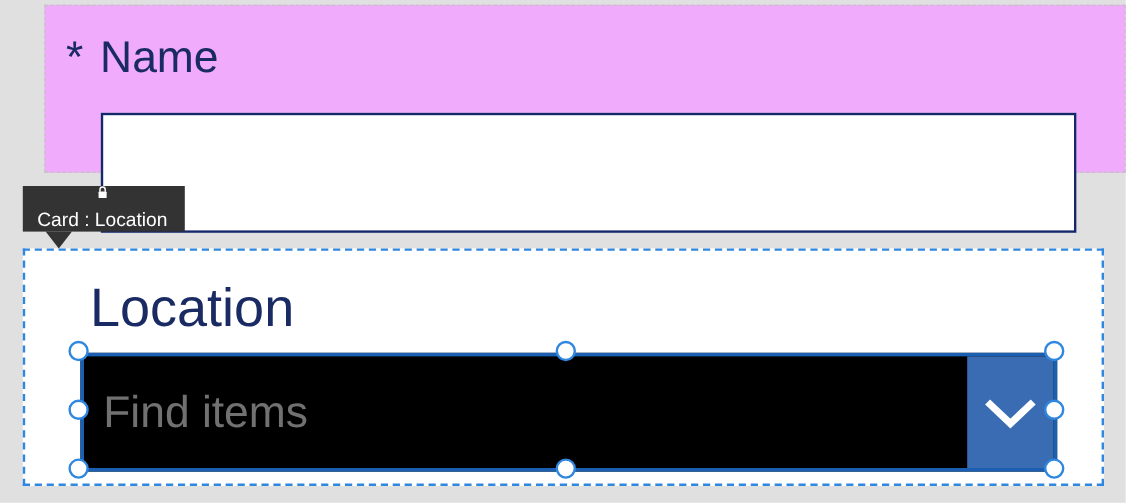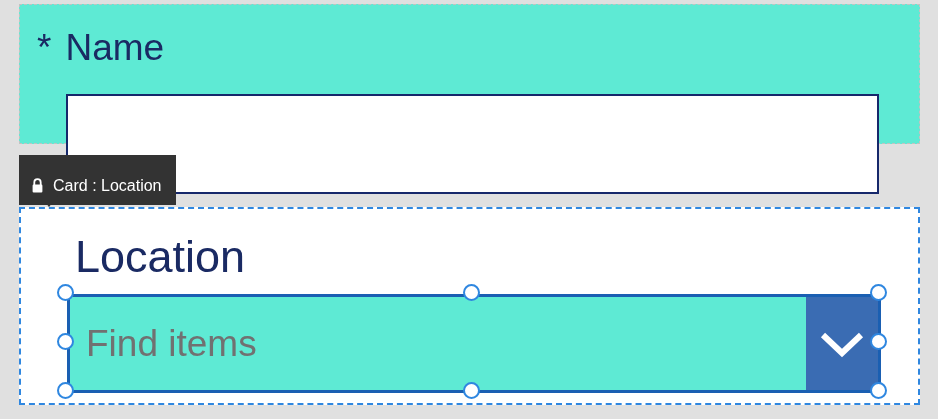--- a/index.html
+++ b/index.html
@@ -19,25 +19,25 @@
     position: absolute;
     left: 0; top: 0;
     width: 938px;
     height: 419px;
     background: #e0e0e0;
   }
 
   
   .card-name {
     position: absolute;
-    left: 19px;
+    left: 37px;
     top: 4px;
     width: 901px;
     height: 140px;
-    background: #5eead4;
+    background: #f0abfc;
     border: 1px dashed #c2c2c2;
     box-sizing: border-box;
   }
 
   .name-label {
     position: absolute;
     left: 17px;
     top: 22px;
     color: #1a2a63;
     font-size: 37px;
@@ -85,21 +85,21 @@
 
   
   .combo {
     position: absolute;
     left: 46px;
     top: 85px;
     width: 814px;
     height: 99px;
     box-sizing: border-box;
     border: 3px solid #1a5fb2;
-    background: #5eead4;
+    background: #000000;
   }
 
   .combo-placeholder {
     position: absolute;
     left: 16px;
     top: 50%;
     transform: translateY(-50%);
     color: #717171;
     font-size: 37px;
     line-height: 42px;
@@ -130,29 +130,30 @@
     box-sizing: border-box;
     z-index: 40;
   }
 
   
   .tooltip {
     position: absolute;
     left: 19px;
     top: 155px;
     height: 38px;
-    padding: 12px 14px 0 12px;
+    padding: 0 14px 0 12px;
     background: #333333;
     color: #ffffff;
     font-size: 16px;
     display: flex;
     align-items: center;
     gap: 9px;
     white-space: nowrap;
     z-index: 60;
+    flex-direction: column;
   }
   .tooltip .lock-icon { display: block; }
   .tooltip-tail {
     position: absolute;
     left: 38px;
     top: 193px;
     width: 0;
     height: 0;
     border-left: 11px solid transparent;
     border-right: 11px solid transparent;

